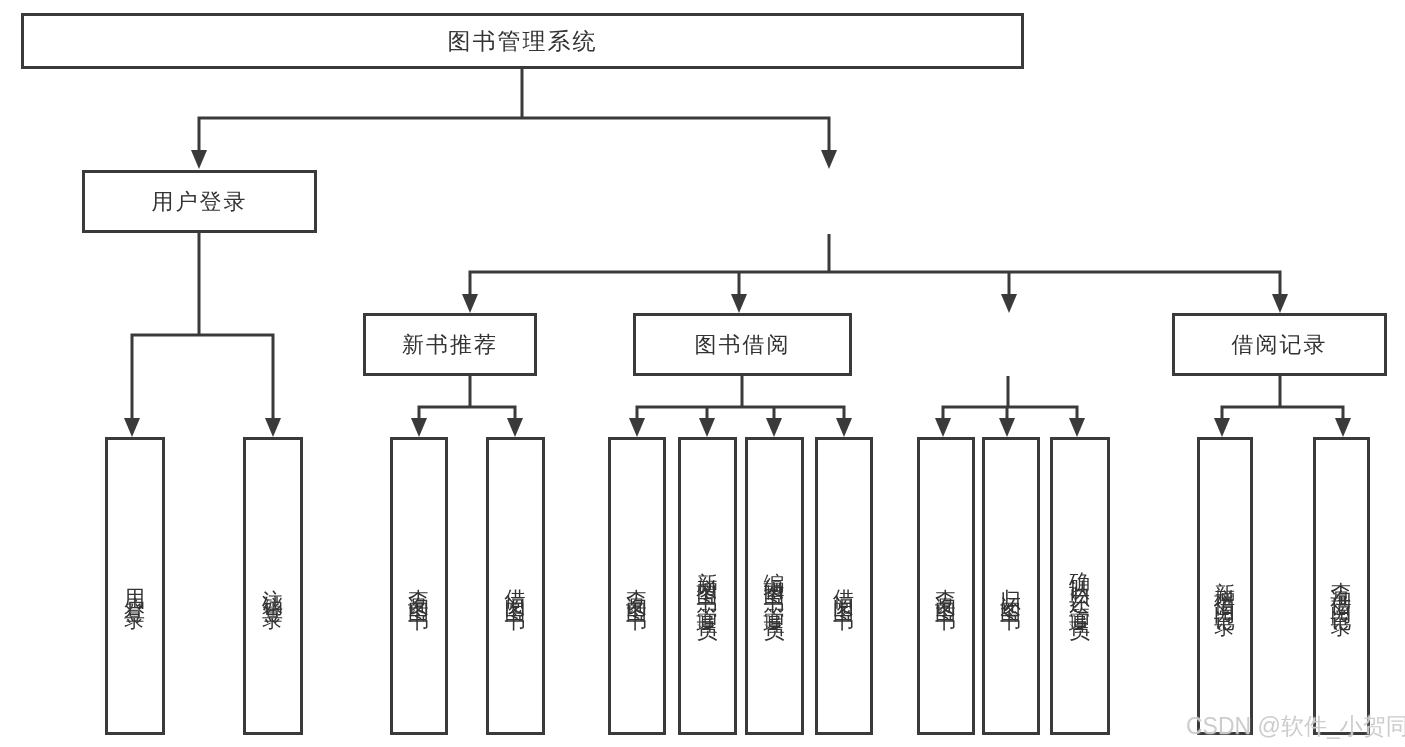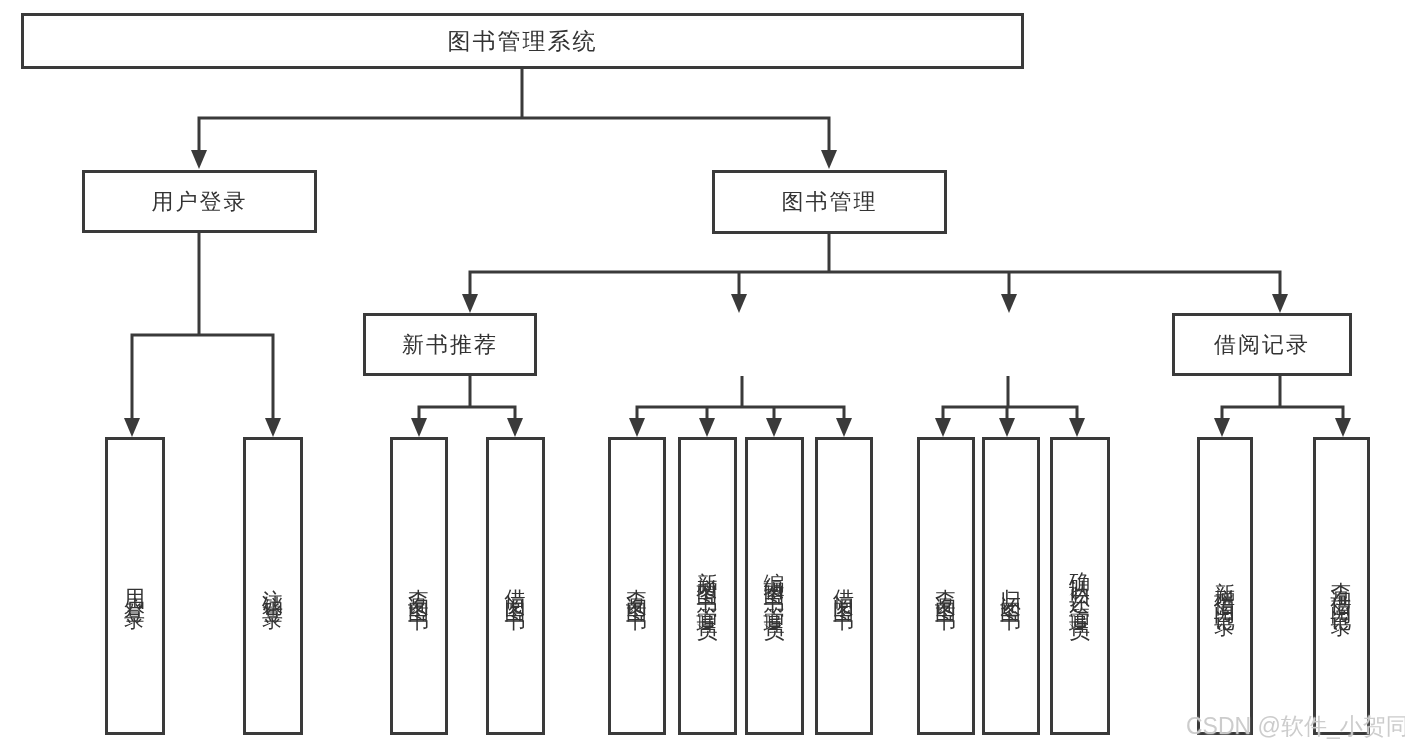--- a/index.html
+++ b/index.html
@@ -77,28 +77,28 @@
     </g>
   </svg>
 
   <div class="box h" style="left:21px;top:13px;width:1003px;height:56px;">
     <span class="root-label">图书管理系统</span>
   </div>
 
   <div class="box h" style="left:82px;top:170px;width:235px;height:63px;">
     <span>用户登录</span>
   </div>
-  <div class="box h" style="left:712px;top:170px;width:235px;height:64px;">
-    <span>图书管理</span>
-  </div>
 
   <div class="box h" style="left:363px;top:313px;width:174px;height:63px;">
     <span>新书推荐</span>
   </div>
-  <div class="box h" style="left:1172px;top:313px;width:180px;height:63px;">
+  <div class="box h" style="left:633px;top:313px;width:219px;height:63px;">
+    <span>图书借阅</span>
+  </div>
+  <div class="box h" style="left:1172px;top:313px;width:215px;height:63px;">
     <span>借阅记录</span>
   </div>
 
   <div class="box v" style="left:105px;top:437px;width:60px;height:298px;">
     <span class="v-label">用户登录</span>
   </div>
   <div class="box v" style="left:243px;top:437px;width:60px;height:298px;">
     <span class="v-label">注销登录</span>
   </div>
 

